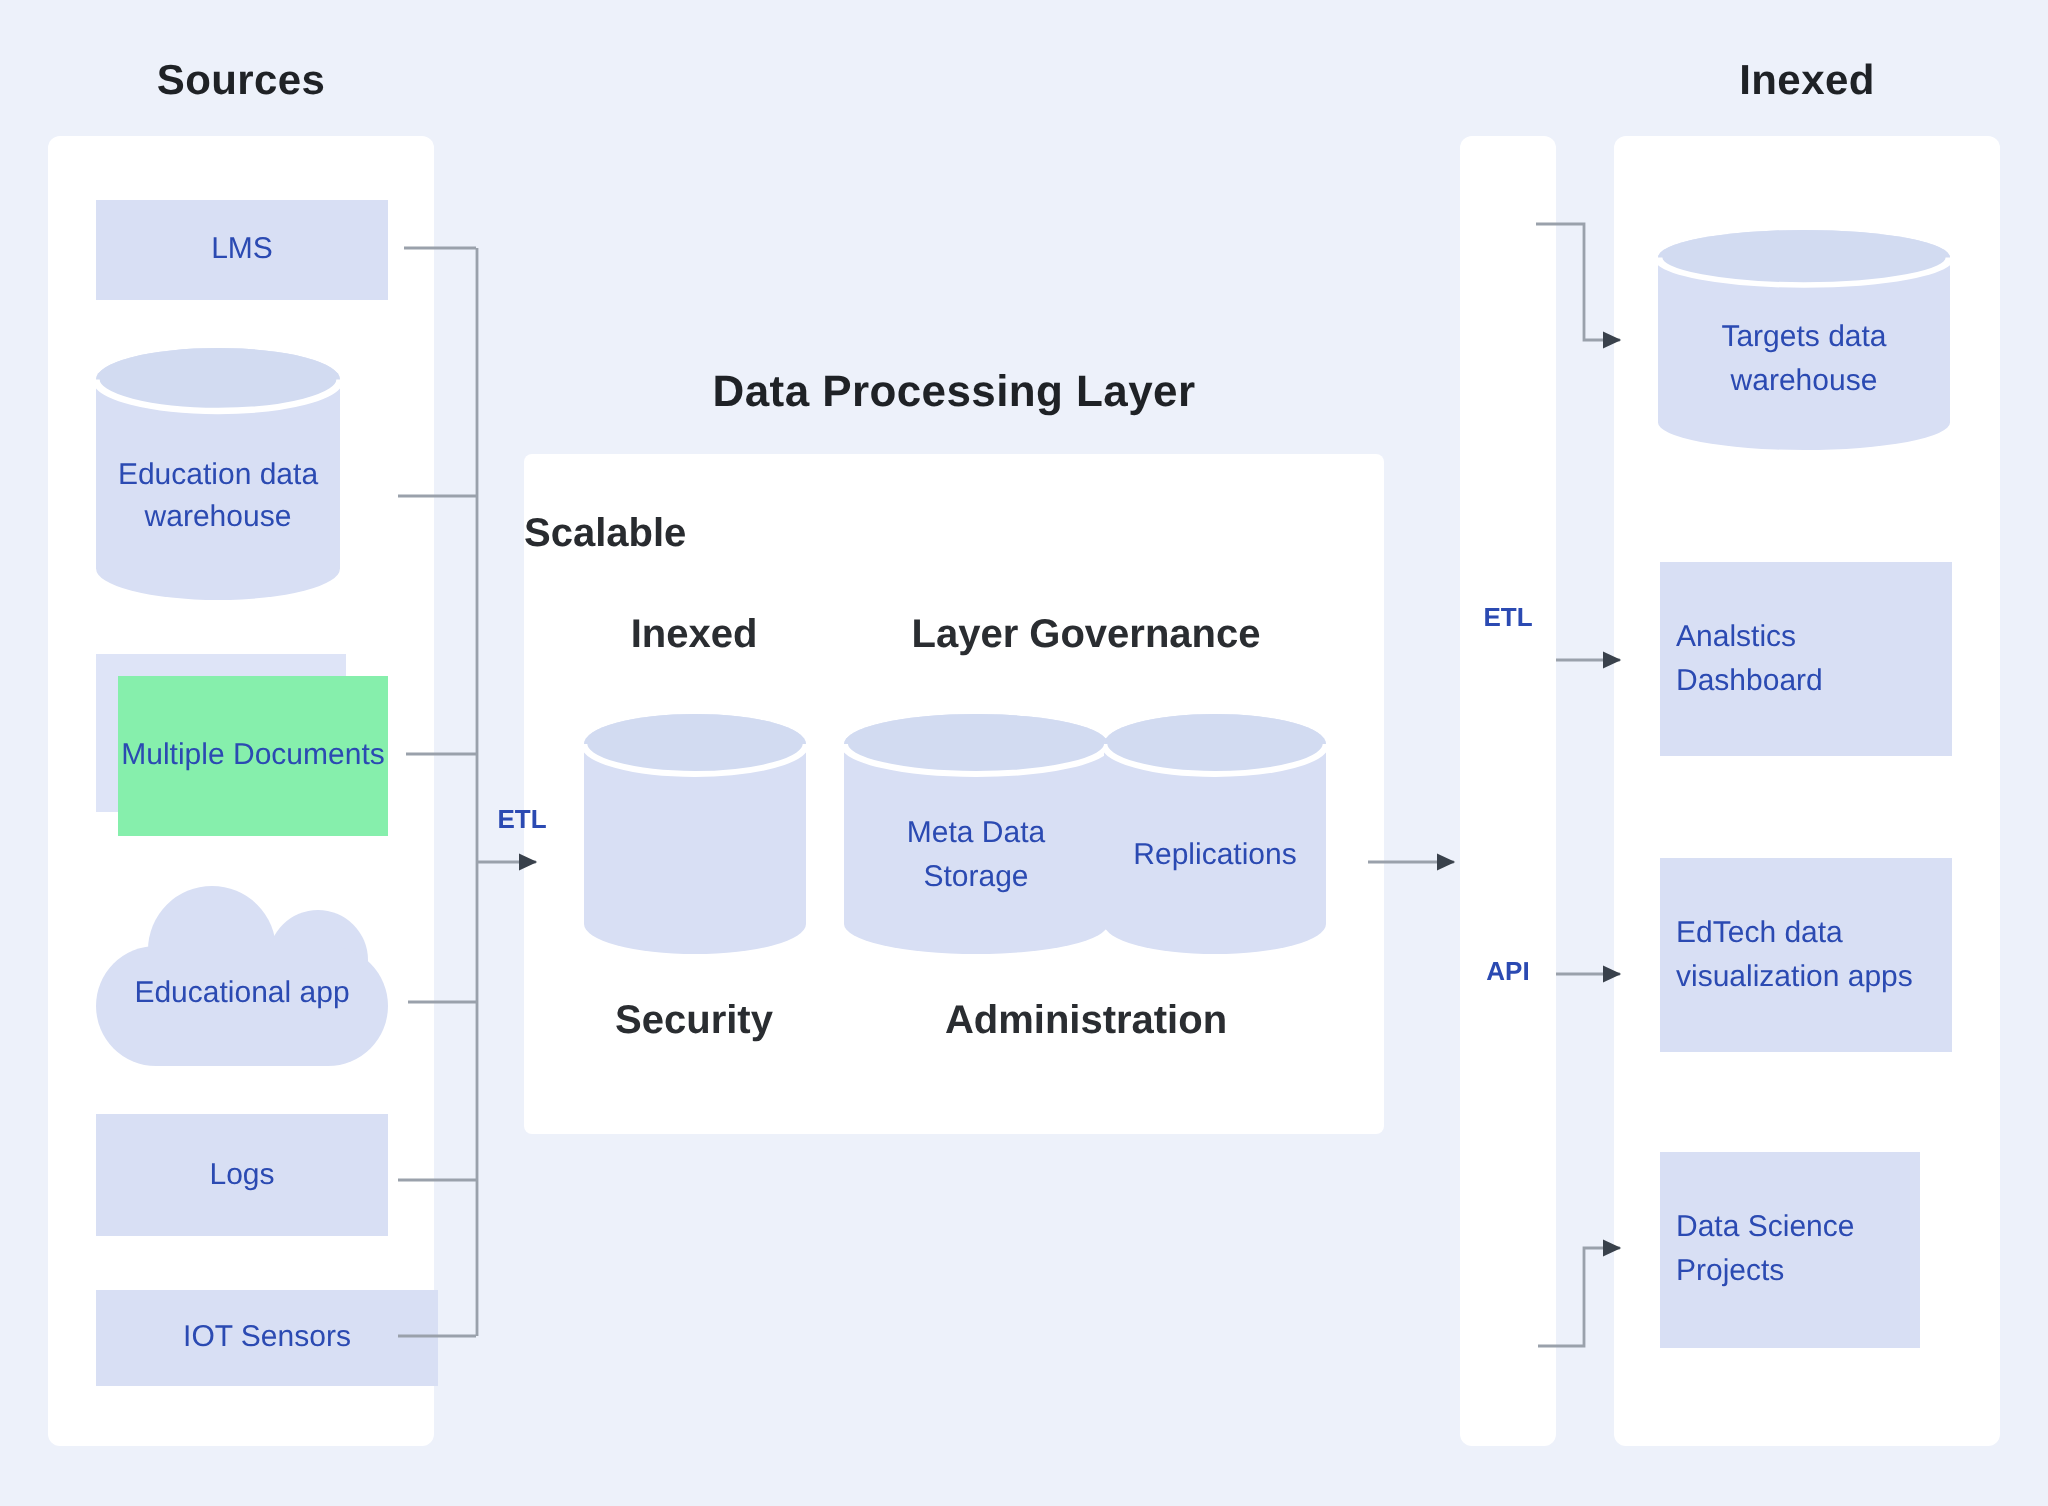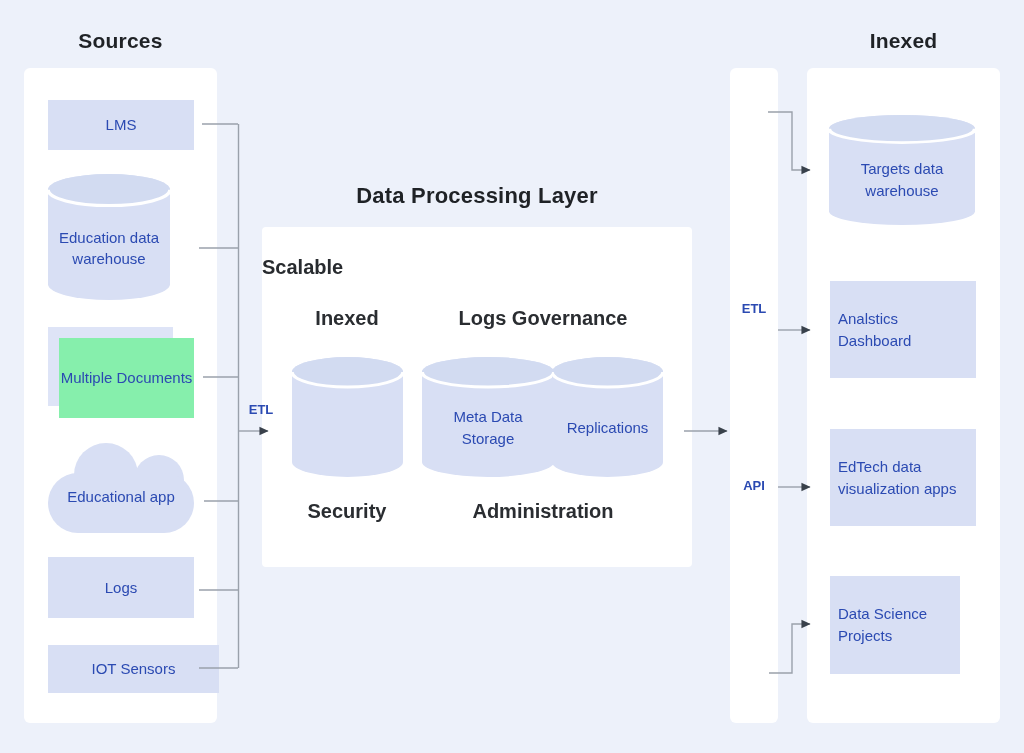--- a/index.html
+++ b/index.html
@@ -92,21 +92,21 @@
   <div class="cloud-puff-small"></div>
   <div class="cloud-base"></div>
   <div class="cloud-label">Educational app</div>
 </div>
 
 <div class="node" style="left:48px;top:557px;width:146px;height:61px;">Logs</div>
 <div class="node" style="left:48px;top:645px;width:171px;height:48px;">IOT Sensors</div>
 
 <div class="proc-heading">Scalable</div>
 <div class="corner-label" style="left:347px;top:318px;">Inexed</div>
-<div class="corner-label" style="left:543px;top:318px;">Logs Governance</div>
+<div class="corner-label" style="left:543px;top:318px;">Layer Governance</div>
 <div class="corner-label" style="left:347px;top:511px;">Security</div>
 <div class="corner-label" style="left:543px;top:511px;">Administration</div>
 
 <div class="cylinder" style="left:292px;top:357px;width:111px;height:120px;">
   <svg viewBox="0 0 100 120" preserveAspectRatio="none">
     <path class="cyl-body" d="M0 15 L0 105 A50 15 0 0 0 100 105 L100 15 A50 15 0 0 0 0 15 Z"></path>
     <ellipse class="cyl-cap" cx="50" cy="15" rx="50" ry="15"></ellipse>
     <path class="cyl-arc" d="M0 15 A50 15 0 0 0 100 15"></path>
   </svg>
 </div>

